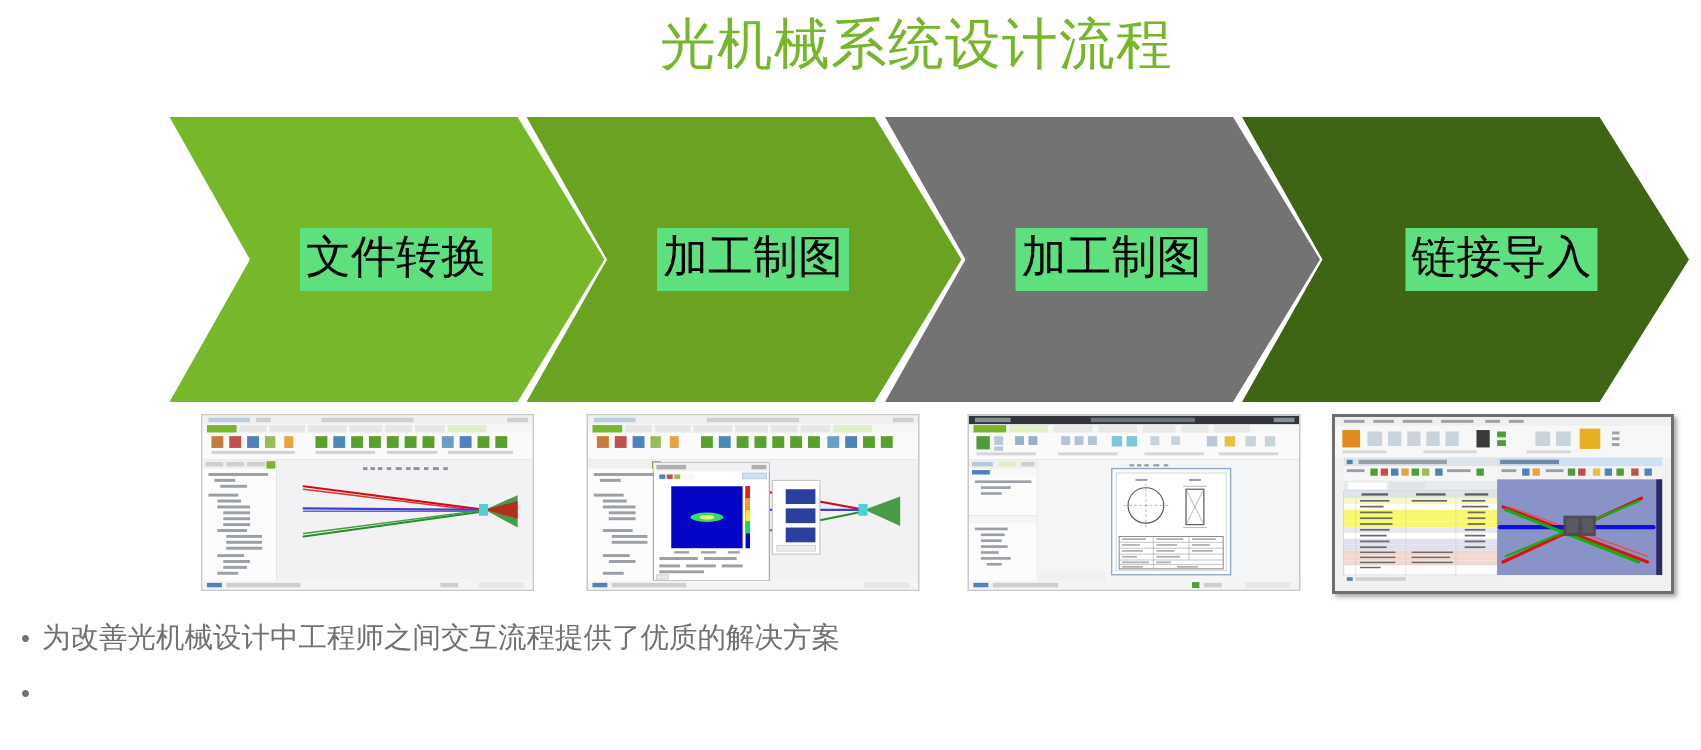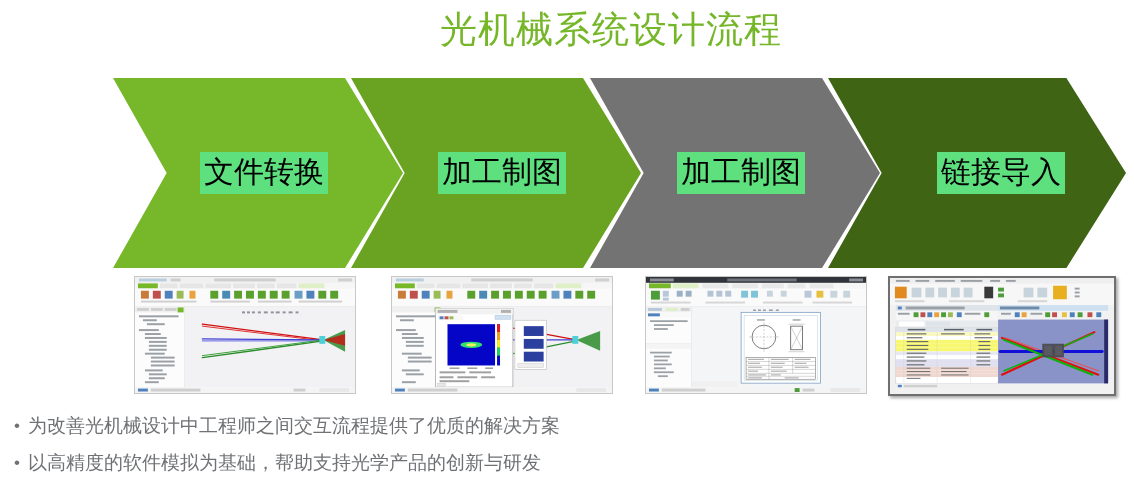--- a/index.html
+++ b/index.html
@@ -671,16 +671,15 @@
 
 <div class="bullets">
 
   <div class="bullet-row">
     <span class="bullet-dot">•</span>
     <span class="bullet-text">为改善光机械设计中工程师之间交互流程提供了优质的解决方案</span>
   </div>
 
   <div class="bullet-row">
     <span class="bullet-dot">•</span>
-    <span class="bullet-text">以高精度的软件模拟为基础，帮助支持光学产品的创新与研发</span>
   </div>
 
 </div>
 
 </body></html>

